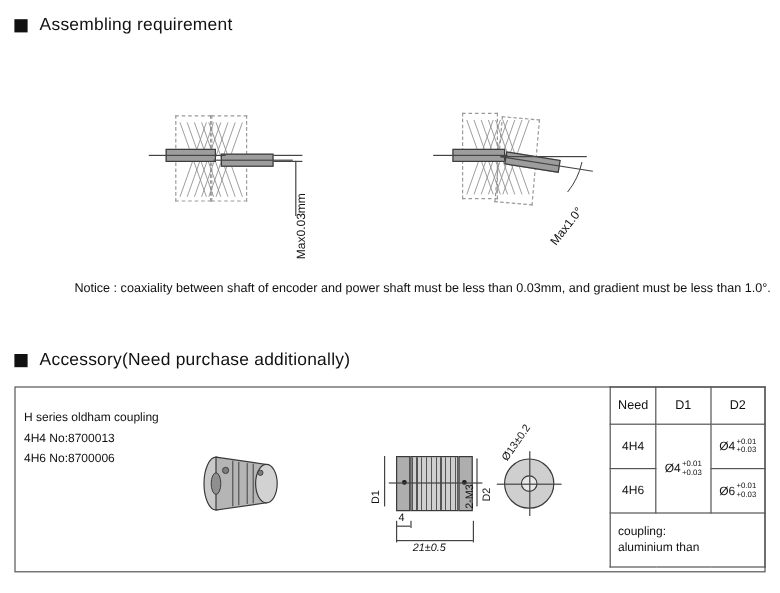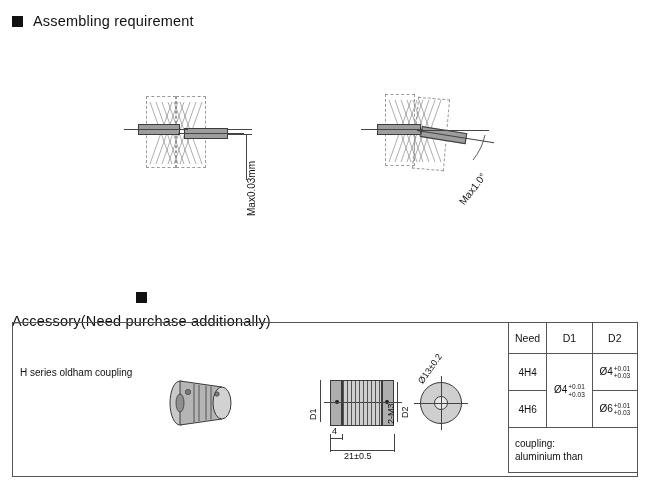--- a/index.html
+++ b/index.html
@@ -33,21 +33,21 @@
     height: 11px;
     background: #111111;
     display: inline-block;
   }
   .section-title {
     font-size: 14.5px;
     color: #111111;
     letter-spacing: 0.2px;
   }
   #head-assembling { left: 12px; top: 13px; }
-  #head-accessory  { left: 12px; top: 292px; flex-direction: column; }
+  #head-accessory  { left: 12px; top: 292px; }
 
   
   .diagram {
     position: absolute;
   }
   #diagram-left  { left: 120px; top: 88px; width: 170px; height: 130px; }
   #diagram-right { left: 355px; top: 88px; width: 180px; height: 130px; }
 
   .dashed-box {
     position: absolute;
@@ -99,21 +99,21 @@
     box-sizing: border-box;
   }
   #acc-text {
     position: absolute;
     left: 20px;
     top: 340px;
     font-size: 10px;
     line-height: 17px;
     color: #111;
   }
-  #acc-text .ln { white-space: nowrap; margin-top: 24px; }
+  #acc-text .ln { white-space: nowrap; }
 
   
   #coupling-3d {
     position: absolute;
     left: 160px;
     top: 370px;
     width: 80px;
     height: 60px;
   }
 
@@ -240,30 +240,33 @@
     <div class="shaft" style="left:22px; top:36px; width:44px; height:11px;"></div>
     <div class="shaft" style="left:66px; top:38px; width:46px; height:11px; transform:rotate(9deg); transform-origin:left center;"></div>
     <div class="centerline" style="left:6px; top:41px; width:62px;"></div>
     <div class="centerline" style="left:62px; top:42px; width:78px; transform:rotate(9deg); transform-origin:left center;"></div>
     <div class="centerline" style="left:62px; top:42px; width:72px;"></div>
     <div class="dim-label" style="left:102px; top:112px;">
       <span style="display:inline-block; transform:rotate(-52deg); transform-origin:left top;">Max1.0°</span>
     </div>
   </div>
 
+  <div id="notice">Notice : coaxiality between shaft of encoder and power shaft must be less than 0.03mm, and gradient must be less than 1.0°.</div>
 
   <div class="section-head" id="head-accessory">
     <span class="sq-bullet"></span>
     <span class="section-title">Accessory(Need purchase additionally)</span>
   </div>
 
   <div id="accessory-panel"></div>
 
   <div id="acc-text">
     <div class="ln">H series oldham coupling</div>
+    <div class="ln">4H4   No:8700013</div>
+    <div class="ln">4H6   No:8700006</div>
   </div>
 
   <div id="coupling-3d">
     <svg width="90" height="66" style="position:absolute;left:0;top:0;">
 
       <ellipse cx="20" cy="33" rx="10" ry="22" fill="#c9c9c9" stroke="#3a3a3a" stroke-width="1"></ellipse>
       <path d="M20 11 L62 17 L62 49 L20 55 Z" fill="#b5b5b5" stroke="#3a3a3a" stroke-width="1"></path>
       <ellipse cx="62" cy="33" rx="9" ry="16" fill="#d2d2d2" stroke="#3a3a3a" stroke-width="1"></ellipse>
 
       <ellipse cx="20" cy="33" rx="4" ry="9" fill="#8f8f8f" stroke="#3a3a3a" stroke-width="0.8"></ellipse>
@@ -299,21 +302,21 @@
     <div class="small-txt" style="left:86px; top:74px;">
       <span style="display:inline-block; transform:rotate(-90deg); transform-origin:left top;">2-M3</span>
     </div>
 
     <div class="centerline" style="left:30px; top:88px; width:12px;"></div>
     <div class="small-txt" style="left:32px; top:76px;">4</div>
     <div class="centerline" style="left:30px; top:100px; width:64px;"></div>
     <div class="vline" style="left:30px; top:84px; height:18px;"></div>
     <div class="vline" style="left:42px; top:84px; height:6px;"></div>
     <div class="vline" style="left:94px; top:84px; height:18px;"></div>
-    <div class="small-txt" style="left:44px; top:101px;">21±0.5</div>
+    <div class="small-txt" style="left:44px; top:101px;font-style:italic;">21±0.5</div>
 
     <div class="circle" style="left:120px; top:32px; width:42px; height:42px;"></div>
     <div class="circle" style="left:134px; top:46px; width:14px; height:14px; background:#e8e8e8;"></div>
     <div class="centerline" style="left:114px; top:53px; width:54px;"></div>
     <div class="vline" style="left:141px; top:26px; height:54px;"></div>
     <div class="small-txt" style="left:116px; top:30px;">
       <span style="display:inline-block; transform:rotate(-55deg); transform-origin:left top;">Ø13±0.2</span>
     </div>
   </div>
 

